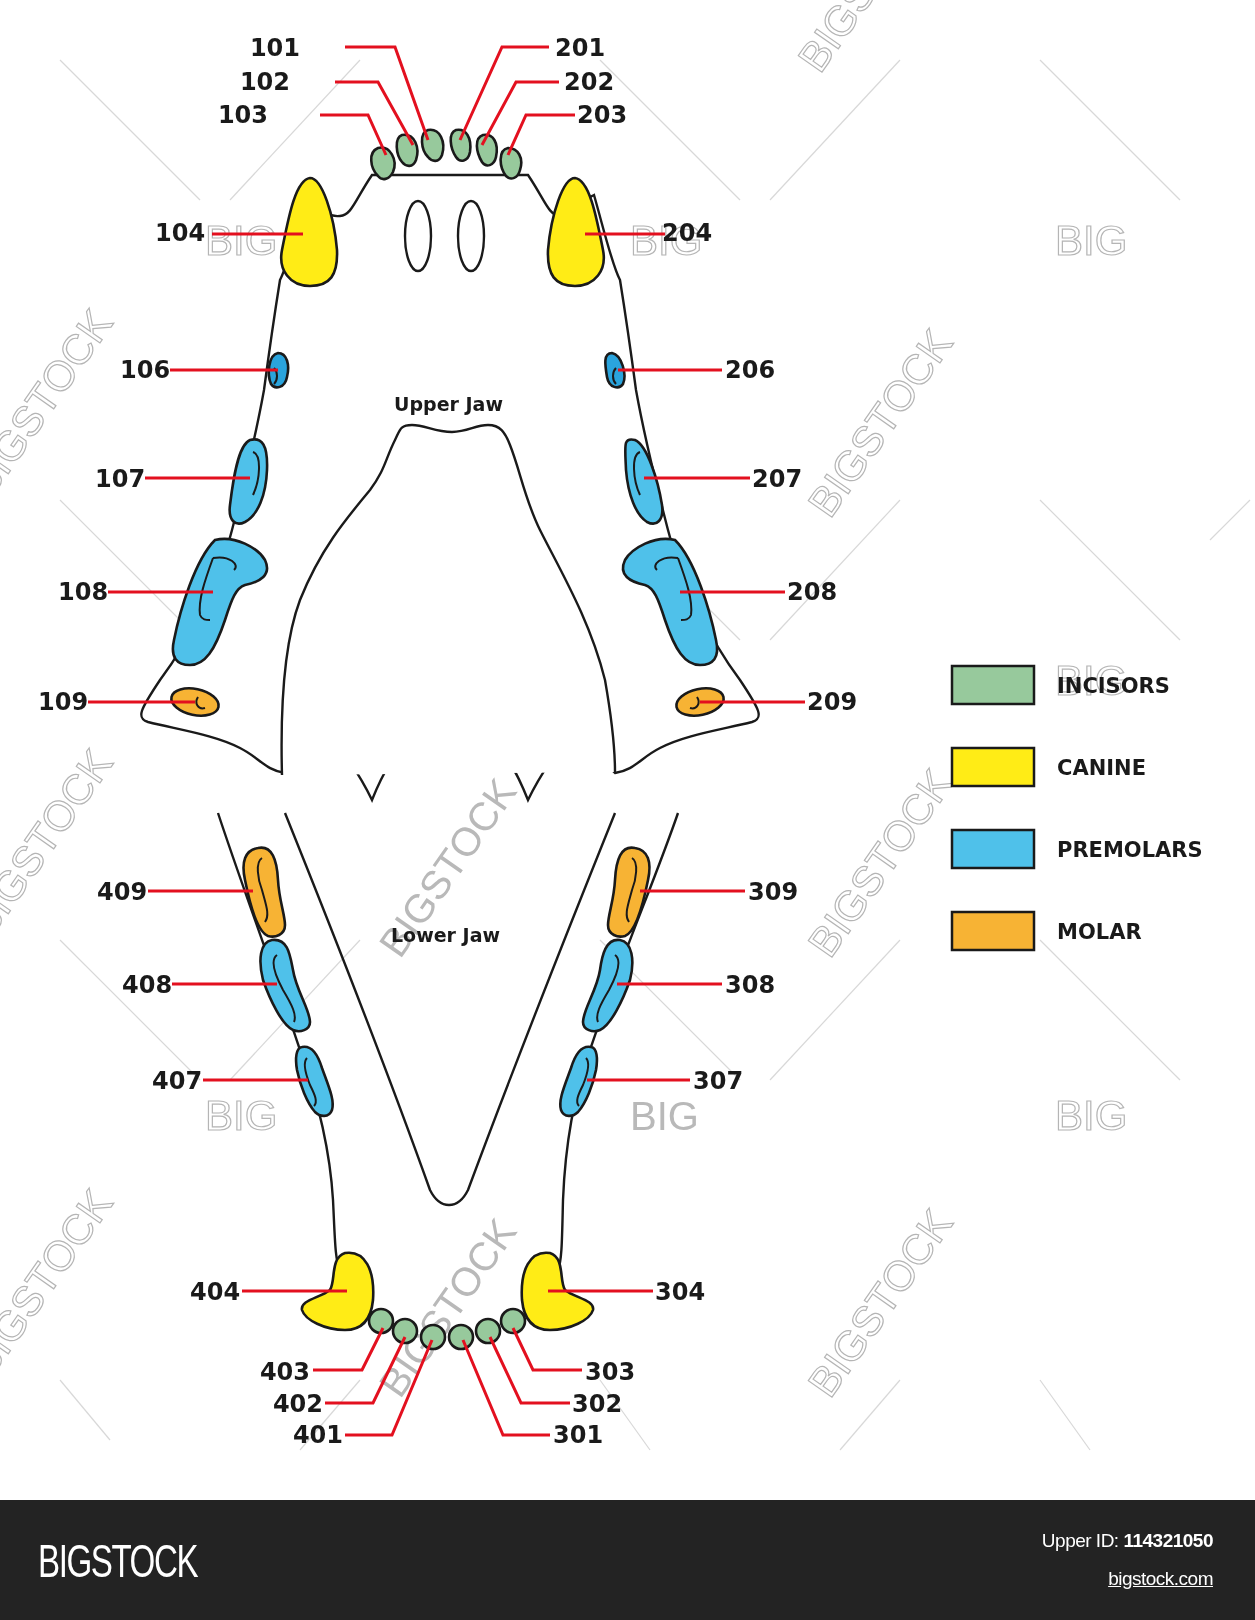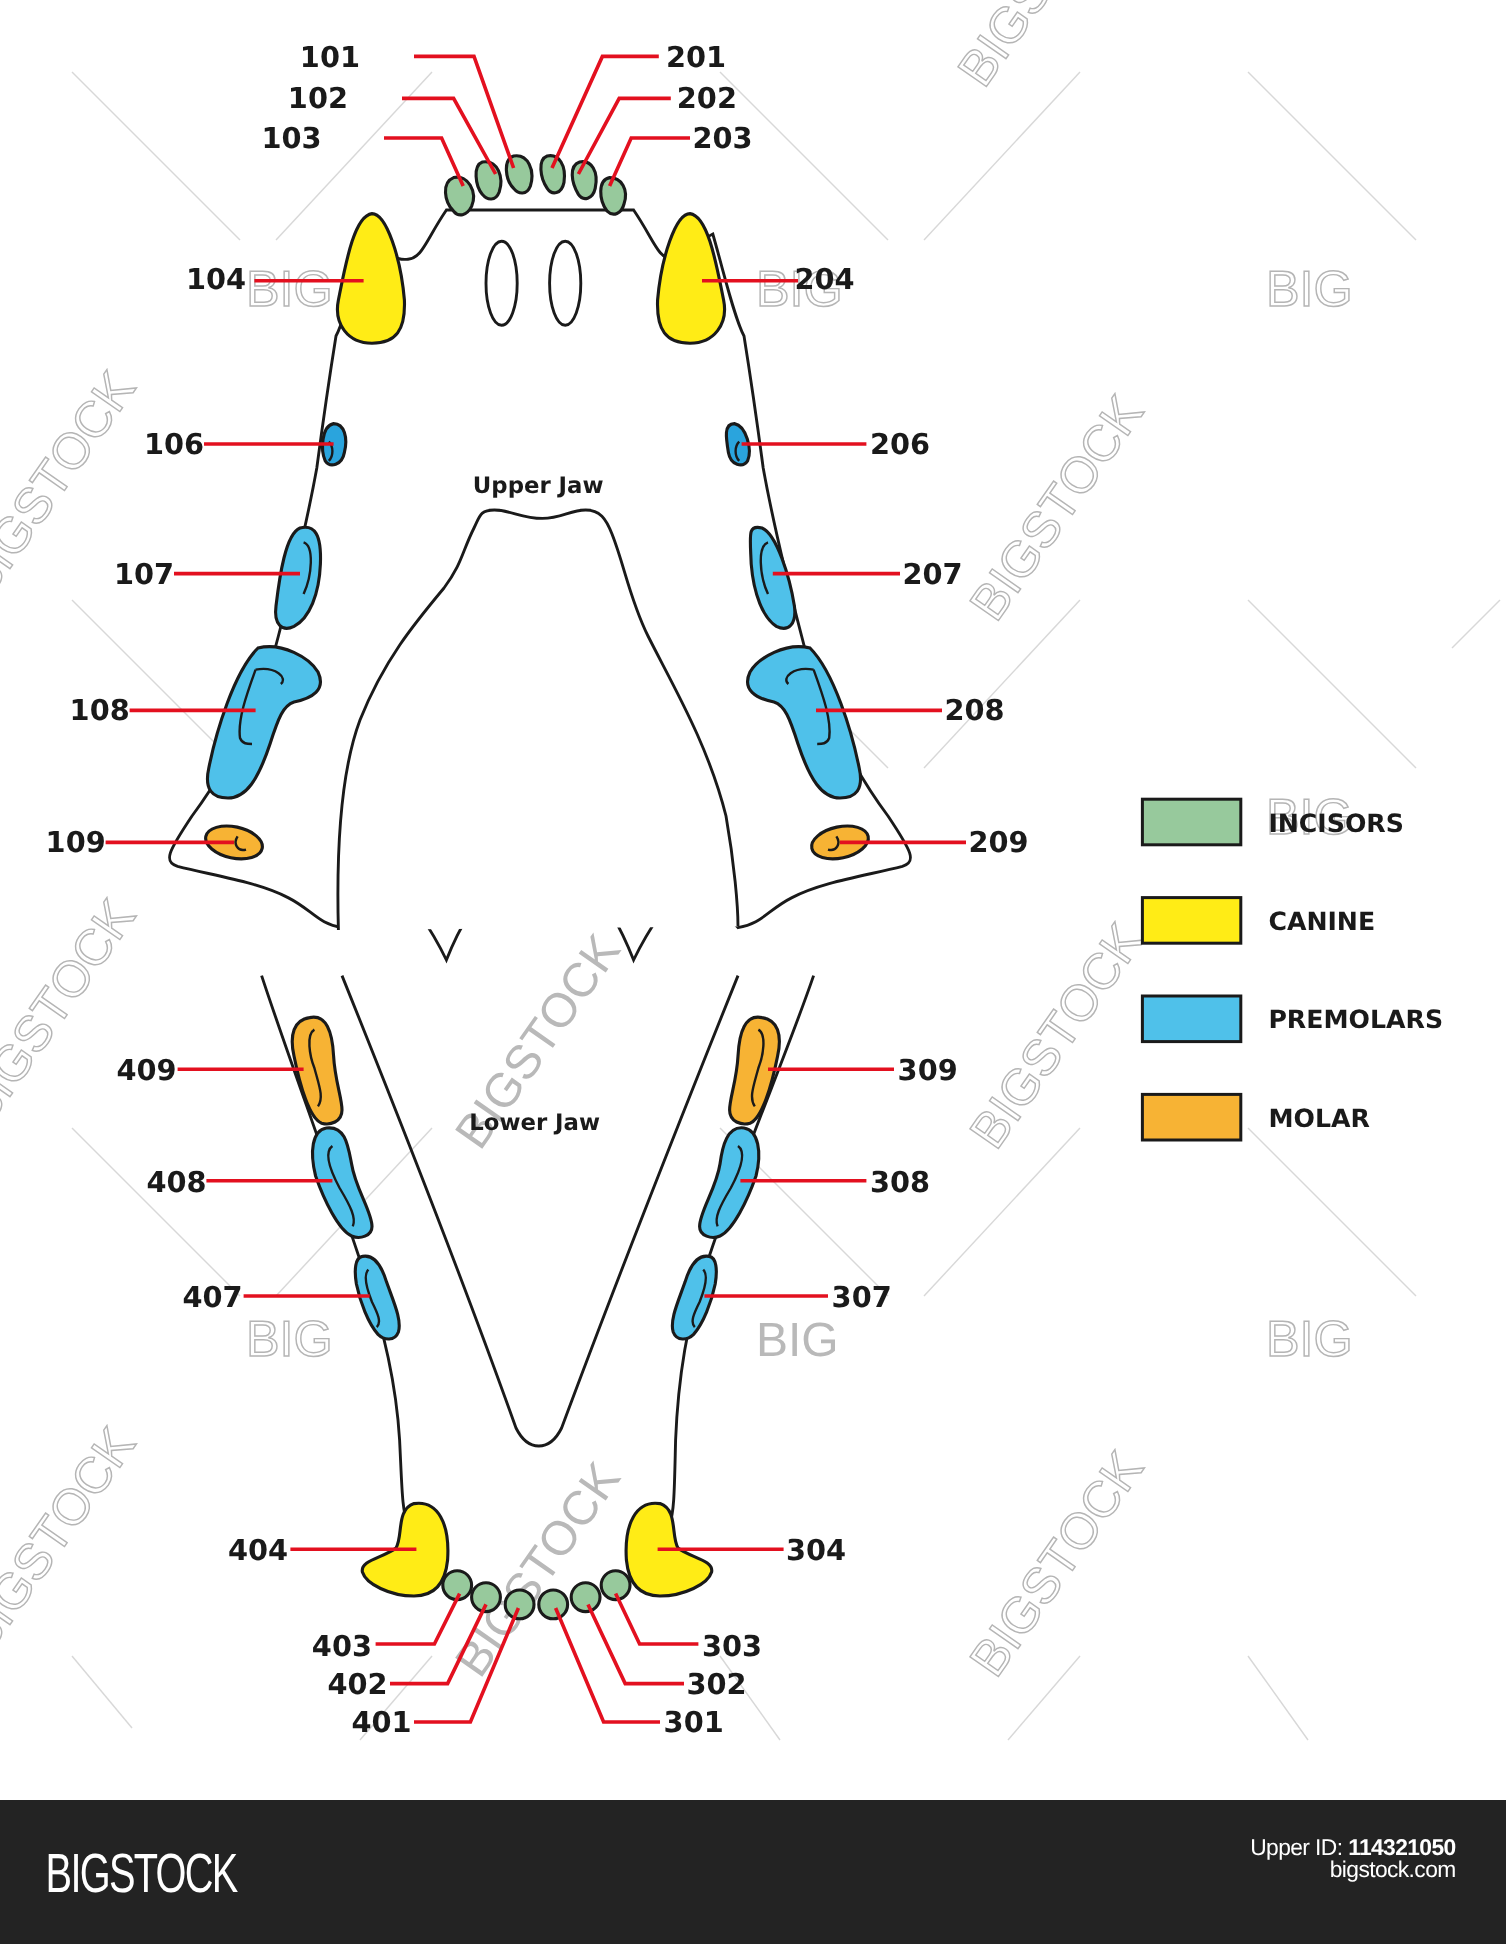--- a/index.html
+++ b/index.html
@@ -9,21 +9,21 @@
   .tooth-label { font-family: "DejaVu Sans", sans-serif; font-weight: bold; font-size: 24px; fill: #1a1a1a; }
   .jaw-title { font-family: "DejaVu Sans", sans-serif; font-size: 19px; font-weight: 600; fill: #1a1a1a; }
   .legend-text { font-family: "DejaVu Sans", sans-serif; font-weight: 600; font-size: 21px; fill: #1a1a1a; }
   .wm-text { font-family: "Liberation Sans Narrow", "Liberation Sans", sans-serif; fill: none; stroke: #b5b5b5; stroke-width: 1.2; font-size: 42px; }
   .wm-solid { font-family: "Liberation Sans", sans-serif; fill: #b9b9b9; font-size: 40px; }
   .footer { position: absolute; left: 0; top: 1500px; width: 1255px; height: 120px; background: #232323; }
   .footer-logo { position: absolute; left: 38px; top: 34px; color: #ffffff; font-family: "Liberation Sans", sans-serif;
                  font-size: 46px; letter-spacing: -2px; transform: scaleX(0.72); transform-origin: left center; font-weight: normal; }
   .footer-id { position: absolute; right: 42px; top: 30px; color: #ffffff; font-family: "Liberation Sans", sans-serif; font-size: 19px; text-align: right; letter-spacing: -0.5px; }
   .footer-id b { font-weight: bold; text-align: right; }
-  .footer-site { position: absolute; right: 42px; top: 48px; color: #ffffff; font-family: "Liberation Sans", sans-serif; font-size: 19px; letter-spacing: -0.5px; }
+  .footer-site { position: absolute; right: 42px; top: 68px; color: #ffffff; font-family: "Liberation Sans", sans-serif; font-size: 19px; letter-spacing: -0.5px; text-decoration: underline; }
 </style>
 </head>
 <body>
 
 <svg id="diagram" viewBox="0 0 1255 1500" xmlns="http://www.w3.org/2000/svg">
 
   <g stroke="#d8d8d8" stroke-width="1.2" fill="none">
     <line x1="60" y1="60" x2="200" y2="200"></line>
       <line x1="360" y1="60" x2="230" y2="200"></line>
     <line x1="600" y1="60" x2="740" y2="200"></line>

